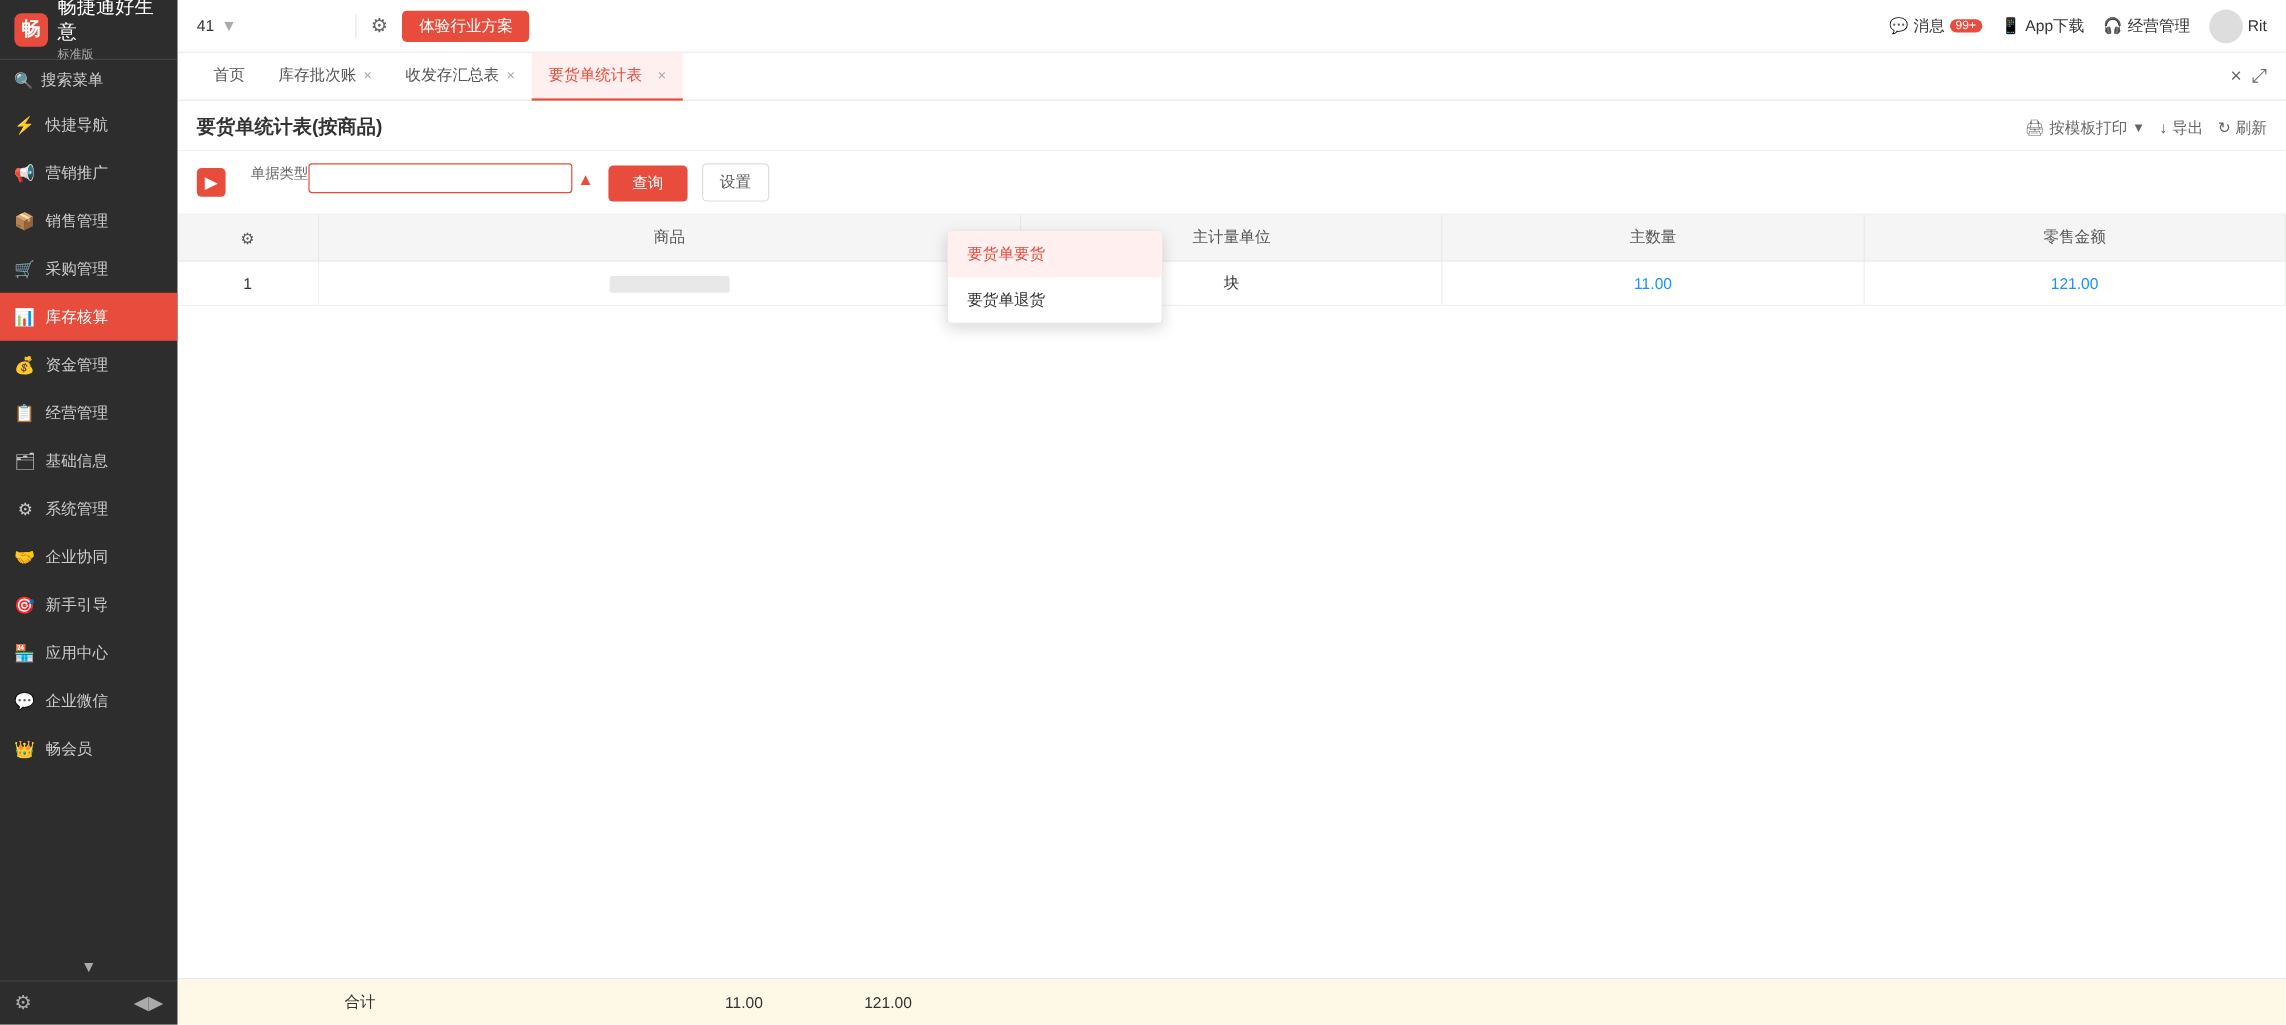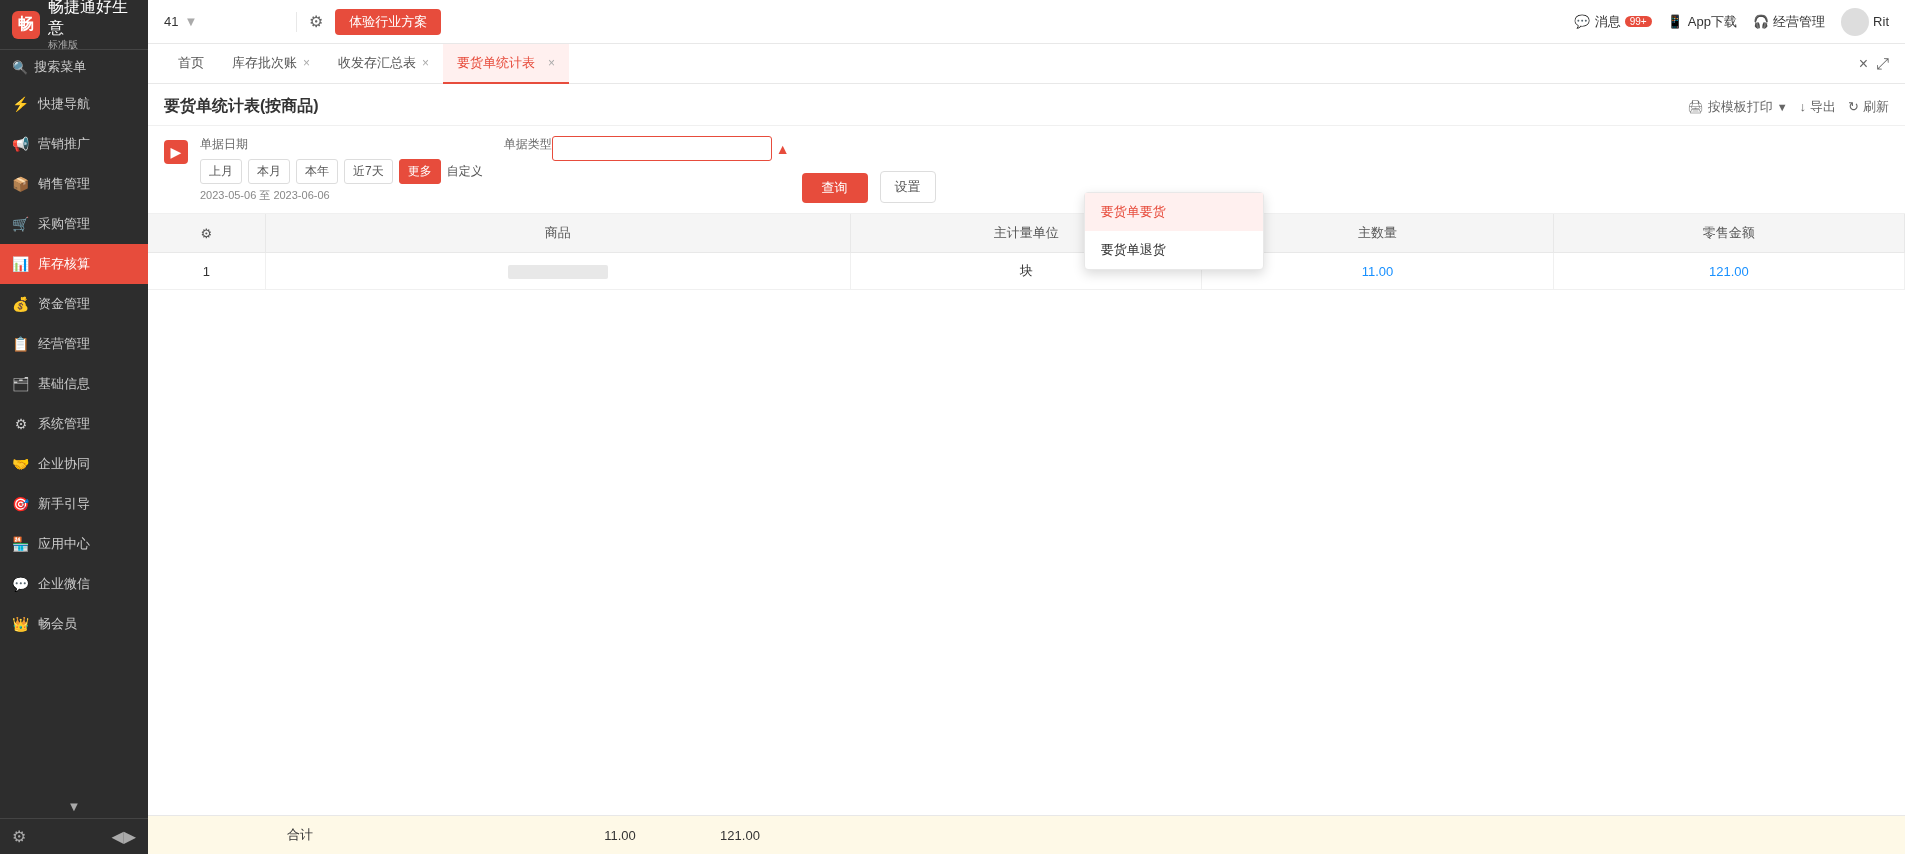--- a/index.html
+++ b/index.html
@@ -578,32 +578,20 @@
           <div class="report-action-item">
             <span>↻</span>
             <span>刷新</span>
           </div>
         </div>
       </div>
 
       <div class="filter-bar">
         <button class="filter-expand-btn">▶</button>
 
-        <div class="filter-group">
-          <div class="filter-label">单据日期</div>
-          <div class="filter-date-row">
-            <button class="date-btn">上月</button>
-            <button class="date-btn">本月</button>
-            <button class="date-btn">本年</button>
-            <button class="date-btn">近7天</button>
-            <button class="date-btn more">更多</button>
-            <span class="date-custom">自定义</span>
-          </div>
-          <div class="date-range-display">2023-05-06 至 2023-06-06</div>
-        </div>
 
         <div class="filter-type-group">
           <div class="filter-type-label">单据类型</div>
           <div class="filter-type-input-row">
             <input class="filter-type-input" type="text" style="">
             <span class="filter-type-arrow">▲</span>
 
             <div class="dropdown-menu">
               <div class="dropdown-item selected">要货单要货</div>
               <div class="dropdown-item">要货单退货</div>

